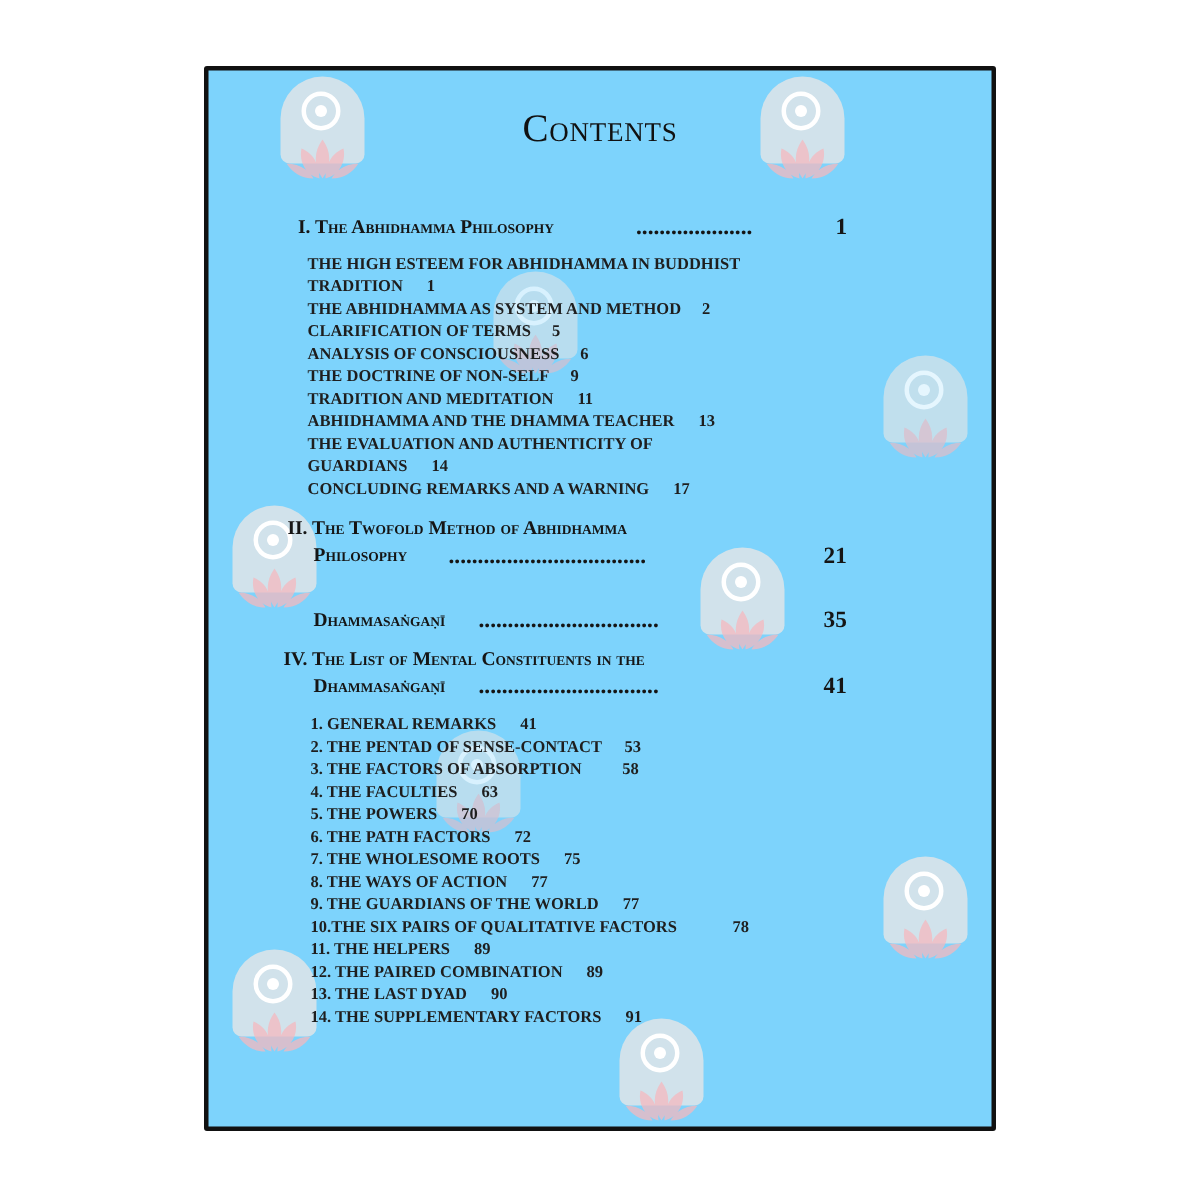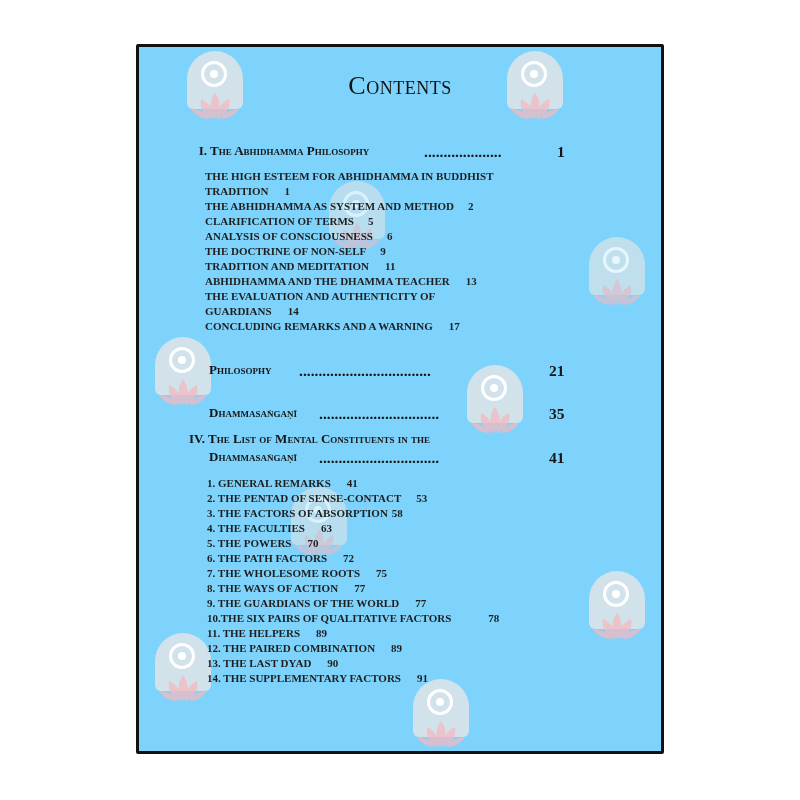--- a/index.html
+++ b/index.html
@@ -109,40 +109,44 @@
     <div class="sub" style="left:66px; top:167px;"><span>CLARIFICATION OF TERMS</span><span class="pg" style="margin-left:14px;">5</span></div>
     <div class="sub" style="left:66px; top:182px;"><span>ANALYSIS OF CONSCIOUSNESS</span><span class="pg" style="margin-left:14px;">6</span></div>
     <div class="sub" style="left:66px; top:197px;"><span>THE DOCTRINE OF NON-SELF</span><span class="pg" style="margin-left:14px;">9</span></div>
     <div class="sub" style="left:66px; top:212px;"><span>TRADITION AND MEDITATION</span><span class="pg" style="margin-left:16px;">11</span></div>
     <div class="sub" style="left:66px; top:227px;"><span>ABHIDHAMMA AND THE DHAMMA TEACHER</span><span class="pg" style="margin-left:16px;">13</span></div>
     <div class="sub" style="left:66px; top:242px;"><span>THE EVALUATION AND AUTHENTICITY OF</span></div>
     <div class="sub" style="left:66px; top:257px;"><span>GUARDIANS</span><span class="pg" style="margin-left:16px;">14</span></div>
     <div class="sub" style="left:66px; top:272px;text-align:right;"><span>CONCLUDING REMARKS AND A WARNING</span><span class="pg" style="margin-left:16px;">17</span></div>
   </div>
 
+  <div class="chap" style="left:48px; top:297px;">
+    <span class="num" style="width:18px;">II.</span>
+    <span>The Twofold Method of Abhidhamma</span>
+  </div>
   <div class="chap" style="left:70px; top:315px;">Philosophy</div>
   <div class="leader" style="left:160px; top:315px;">..................................</div>
   <div class="leader" style="left:410px; top:315px;">21</div>
 
   <div class="chap" style="left:70px; top:358px;">Dhammasaṅgaṇī</div>
   <div class="leader" style="left:180px; top:358px;">...............................</div>
   <div class="leader" style="left:410px; top:358px;">35</div>
 
   <div class="chap" style="left:38px; top:384px;">
     <span class="num" style="width:28px;">IV.</span>
     <span>The List of Mental Constituents in the</span>
   </div>
   <div class="chap" style="left:70px; top:402px;">Dhammasaṅgaṇī</div>
   <div class="leader" style="left:180px; top:402px;">...............................</div>
   <div class="leader" style="left:410px; top:402px;">41</div>
 
   <div>
     <div class="sub" style="left:68px; top:429px;"><span>1.  GENERAL REMARKS</span><span class="pg" style="margin-left:16px;">41</span></div>
     <div class="sub" style="left:68px; top:444px;"><span>2.  THE PENTAD OF SENSE-CONTACT</span><span class="pg" style="margin-left:15px;">53</span></div>
-    <div class="sub" style="left:68px; top:459px;"><span>3.  THE FACTORS OF ABSORPTION</span><span class="pg" style="margin-left:4px;">58</span></div>
+    <div class="sub" style="left:68px; top:459px;"><span>3.  THE FACTORS OF ABSORPTION</span><span class="pg" style="margin-left:27px;">58</span></div>
     <div class="sub" style="left:68px; top:474px;"><span>4.  THE FACULTIES</span><span class="pg" style="margin-left:16px;">63</span></div>
     <div class="sub" style="left:68px; top:489px;"><span>5.  THE POWERS</span><span class="pg" style="margin-left:16px;">70</span></div>
     <div class="sub" style="left:68px; top:504px;"><span>6.  THE PATH FACTORS</span><span class="pg" style="margin-left:16px;">72</span></div>
     <div class="sub" style="left:68px; top:519px;"><span>7.  THE WHOLESOME ROOTS</span><span class="pg" style="margin-left:16px;">75</span></div>
     <div class="sub" style="left:68px; top:534px;"><span>8.  THE WAYS OF ACTION</span><span class="pg" style="margin-left:16px;">77</span></div>
     <div class="sub" style="left:68px; top:549px;"><span>9.  THE GUARDIANS OF THE WORLD</span><span class="pg" style="margin-left:16px;">77</span></div>
     <div class="sub" style="left:68px; top:564px;"><span>10.THE SIX PAIRS OF QUALITATIVE FACTORS</span><span class="pg" style="margin-left:37px;">78</span></div>
     <div class="sub" style="left:68px; top:579px;"><span>11. THE HELPERS</span><span class="pg" style="margin-left:16px;">89</span></div>
     <div class="sub" style="left:68px; top:594px;"><span>12. THE PAIRED COMBINATION</span><span class="pg" style="margin-left:16px;">89</span></div>
     <div class="sub" style="left:68px; top:609px;"><span>13. THE LAST DYAD</span><span class="pg" style="margin-left:16px;">90</span></div>

